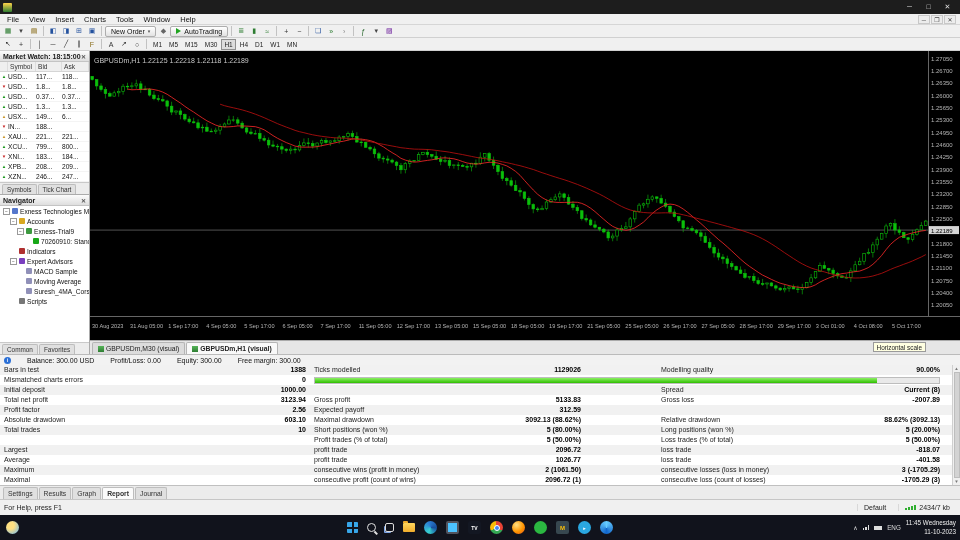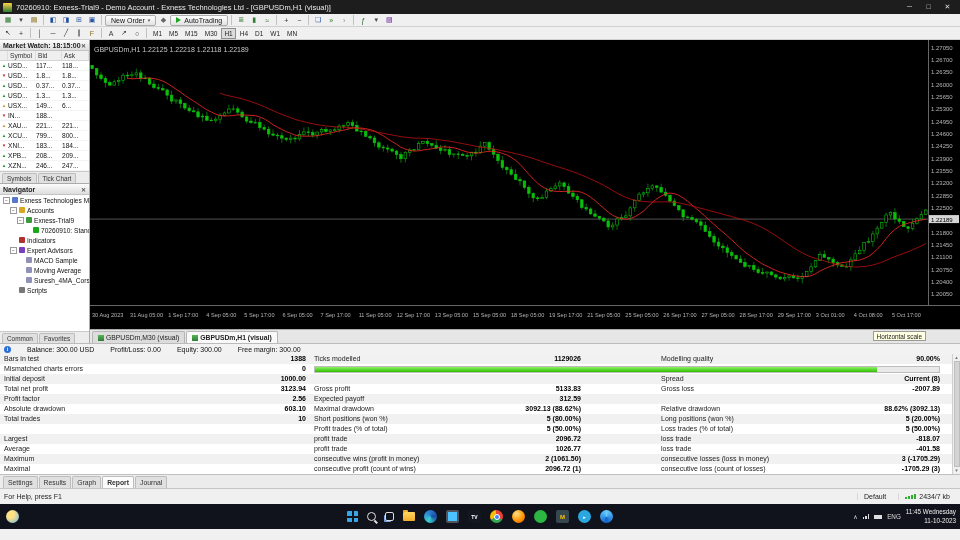--- a/index.html
+++ b/index.html
@@ -106,28 +106,43 @@
 .tray-batt::after{content:"";position:absolute;left:0;top:0;bottom:0;width:6px;background:#ddd}
 .tk-time{text-align:right;line-height:1.3;color:#eee}
 </style>
 </head>
 <body>
 
 <div class="app">
 
   <div class="titlebar">
     <span class="app-icon"></span>
-    <span>70260910: Exness-Trial9 - Demo Account - Exness Technologies Ltd - [GBPUSDm,H1 (visual)]</span>
     <span class="win-btns">
       <span class="win-btn">─</span>
       <span class="win-btn">□</span>
       <span class="win-btn close">✕</span>
     </span>
   </div>
 
+  <div class="menubar">
+    <span id="menu-items" style="display:flex">
+        <span class="menu-item">File</span>
+        <span class="menu-item">View</span>
+        <span class="menu-item">Insert</span>
+        <span class="menu-item">Charts</span>
+        <span class="menu-item">Tools</span>
+        <span class="menu-item">Window</span>
+        <span class="menu-item">Help</span>
+      </span>
+    <span class="child-btns">
+      <span class="child-btn">─</span>
+      <span class="child-btn">❐</span>
+      <span class="child-btn">✕</span>
+    </span>
+  </div>
 
   <div class="toolbar">
     <span id="tb1a" style="display:flex;align-items:center;gap:1px">
         <span class="tb-icon" style="color: rgb(46, 125, 50);">▦</span>
         <span class="tb-icon" style="color: rgb(68, 68, 68);">▾</span>
         <span class="tb-icon" style="color: rgb(138, 109, 26);">▤</span>
         <span class="tb-sep"></span>
         <span class="tb-icon" style="color: rgb(35, 81, 158);">◧</span>
         <span class="tb-icon" style="color: rgb(35, 81, 158);">◨</span>
         <span class="tb-icon" style="color: rgb(35, 81, 158);">⊞</span>

